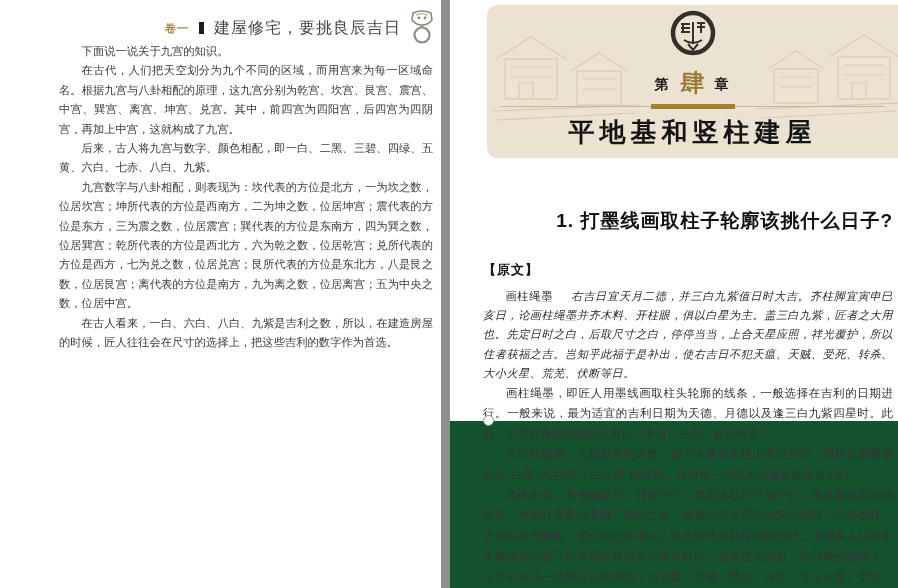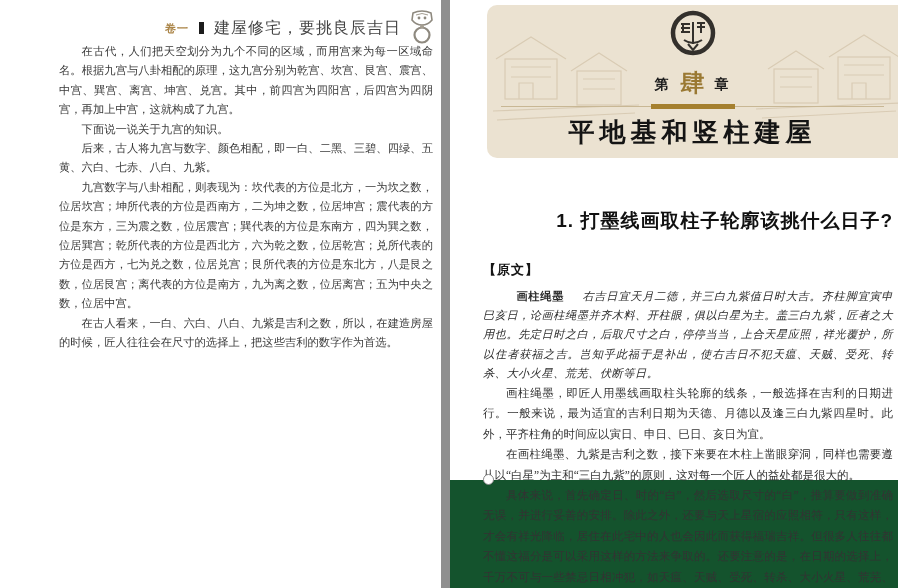--- a/index.html
+++ b/index.html
@@ -3,21 +3,21 @@
 <meta charset="utf-8">
 <style>
   html,body{margin:0;padding:0;background:#ffffff;}
   #spread{
     position:relative;width:898px;height:588px;overflow:hidden;
     background:#14532d;font-family:"Liberation Serif",serif;color:#3a3a3a;
   }
   
   .page-left{position:absolute;left:0;top:0;width:441px;height:588px;background:#fff;}
   .spine{position:absolute;left:441px;top:0;width:9px;height:588px;background:#8f8f8f;}
-  .page-right{position:absolute;left:450px;top:0;width:448px;height:480px;background:#fff;}
+  .page-right{position:absolute;left:450px;top:0;width:448px;height:421px;background:#fff;}
 
   
   .lp-header{position:absolute;top:10px;left:0;right:6px;display:flex;justify-content:flex-end;align-items:center;gap:8px;}
   .lp-header .volume{color:#ab8548;font-size:11px;font-weight:bold;letter-spacing:1px;}
   .lp-header .hbar{display:inline-block;width:5px;height:12px;background:#1c1c1c;margin:0 2px;}
   .lp-header .htitle{font-size:16px;color:#444;letter-spacing:1px;}
   .lp-ornament{width:26px;height:36px;flex:0 0 auto;}
   .lp-body{position:absolute;top:42px;left:59px;width:374px;font-size:11.3px;line-height:19.4px;text-align:justify;color:#3a3a3a;}
   .lp-body p{margin:0;text-indent:2em;}
 
@@ -33,21 +33,21 @@
   .panel-divider{position:absolute;top:99px;left:14px;right:14px;height:5px;}
   .panel-divider .thin{position:absolute;top:2px;left:0;right:0;height:1px;background:#c8b794;}
   .panel-divider .thick{position:absolute;top:0;left:50%;transform:translateX(-50%);width:84px;height:5px;background:#a5802f;}
   .chapter-title{position:absolute;top:110px;left:0;right:0;text-align:center;font-family:"Liberation Sans",sans-serif;font-size:26px;font-weight:bold;letter-spacing:5px;color:#141414;}
 
   
   .rp-content{position:absolute;top:158px;left:33px;right:5px;}
   .section-heading{margin:50px 0 0 0;text-align:right;font-family:"Liberation Sans",sans-serif;font-size:19px;font-weight:bold;color:#111;letter-spacing:1px;}
   .block-label{margin:27px 0 8px 0;font-family:"Liberation Sans",sans-serif;font-size:13px;font-weight:bold;color:#151515;letter-spacing:1px;}
   .original-text{margin:0;text-indent:2em;font-style:italic;font-size:11.2px;line-height:19.2px;text-align:justify;color:#2c2c2c;letter-spacing:0.5px;}
-  .original-text .lead{font-weight:bold;font-style:normal;margin-left:11px;}
+  .original-text .lead{font-weight:normal;font-style:normal;}
   .original-text .lead-gap{display:inline-block;width:1.6em;}
   .summary p{margin:0;text-indent:2em;font-size:11.5px;line-height:20.4px;text-align:justify;color:#333;}
   .page-dot{position:absolute;left:33px;bottom:-5px;width:9px;height:9px;border:1px solid #888;border-radius:50%;background:#fff;}
 </style>
 </head>
 <body>
 
 <div id="spread">
 
   <div class="page-left">
@@ -58,22 +58,22 @@
       <svg class="lp-ornament" viewBox="0 0 26 36">
         <path d="M4 3 Q13 -1 22 3 L23 10 Q19 15 13 15 Q7 15 3 10 Z" fill="none" stroke="#8e897f" stroke-width="1.6"></path>
         <path d="M7 5 Q13 2 19 5" fill="none" stroke="#a49e92" stroke-width="1"></path>
         <circle cx="10" cy="8" r="1.4" fill="#8e897f"></circle>
         <circle cx="16" cy="8" r="1.4" fill="#8e897f"></circle>
         <circle cx="13" cy="25" r="7.5" fill="none" stroke="#8e897f" stroke-width="2.2"></circle>
         <circle cx="13" cy="16.5" r="2" fill="#a49e92"></circle>
       </svg>
     </div>
     <div class="lp-body">
+      <p>下面说一说关于九宫的知识。</p>
       <p>在古代，人们把天空划分为九个不同的区域，而用宫来为每一区域命名。根据九宫与八卦相配的原理，这九宫分别为乾宫、坎宫、艮宫、震宫、中宫、巽宫、离宫、坤宫、兑宫。其中，前四宫为四阳宫，后四宫为四阴宫，再加上中宫，这就构成了九宫。</p>
-      <p>下面说一说关于九宫的知识。</p>
       <p>后来，古人将九宫与数字、颜色相配，即一白、二黑、三碧、四绿、五黄、六白、七赤、八白、九紫。</p>
       <p>九宫数字与八卦相配，则表现为：坎代表的方位是北方，一为坎之数，位居坎宫；坤所代表的方位是西南方，二为坤之数，位居坤宫；震代表的方位是东方，三为震之数，位居震宫；巽代表的方位是东南方，四为巽之数，位居巽宫；乾所代表的方位是西北方，六为乾之数，位居乾宫；兑所代表的方位是西方，七为兑之数，位居兑宫；艮所代表的方位是东北方，八是艮之数，位居艮宫；离代表的方位是南方，九为离之数，位居离宫；五为中央之数，位居中宫。</p>
       <p>在古人看来，一白、六白、八白、九紫是吉利之数，所以，在建造房屋的时候，匠人往往会在尺寸的选择上，把这些吉利的数字作为首选。</p>
     </div>
   </div>
 
   <div class="spine"></div>
 
   <div class="page-right">
 

